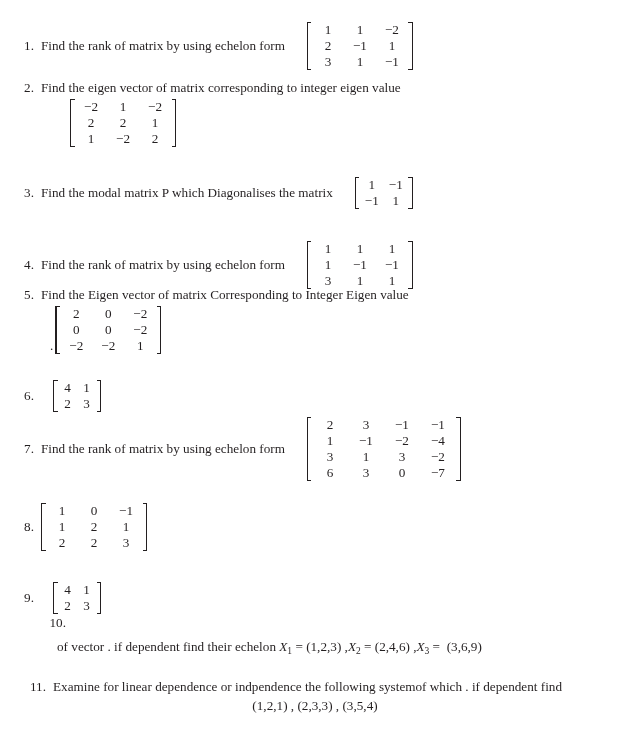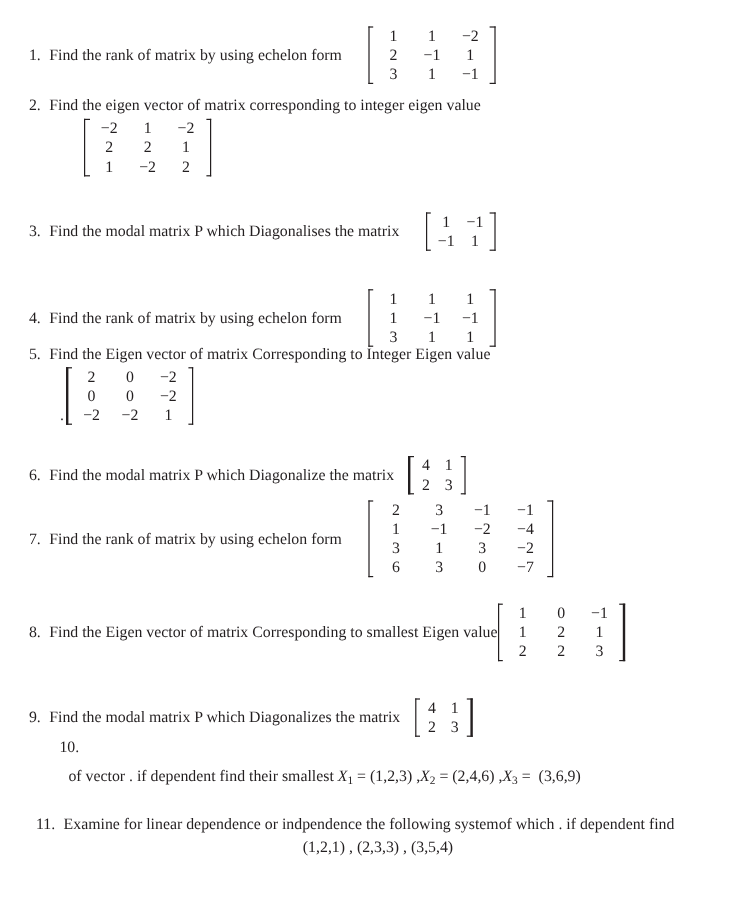--- a/index.html
+++ b/index.html
@@ -295,21 +295,20 @@
       </span>
       <span class="mx-brk right">
           <i></i>
         </span>
     </span>
   </div>
 
   <div class="q" style="top:380px;">
     <span class="q-num">6.</span>
     <span class="q-body">
-      <span class="q-text">Find the modal matrix P which Diagonalize the matrix</span>
       <span class="gap-sm"></span>
       <span class="matrix sz2 tight">
         <span class="mx-brk left">
             <i></i>
           </span>
         <span class="mx-rows">
           <span class="mx-row">
               <span class="mx-cell">4</span>
               <span class="mx-cell">1</span>
             </span>
@@ -363,21 +362,20 @@
         <span class="mx-brk right">
             <i></i>
           </span>
       </span>
     </span>
   </div>
 
   <div class="q" style="top:503px;">
     <span class="q-num">8.</span>
     <span class="q-body">
-      <span class="q-text">Find the Eigen vector of matrix Corresponding to smallest Eigen value</span>
       <span class="matrix sz3">
         <span class="mx-brk left">
             <i></i>
           </span>
         <span class="mx-rows">
           <span class="mx-row">
               <span class="mx-cell">1</span>
               <span class="mx-cell">0</span>
               <span class="mx-cell">−1</span>
             </span>
@@ -395,21 +393,20 @@
         <span class="mx-brk right">
             <i></i>
           </span>
       </span>
     </span>
   </div>
 
   <div class="q" style="top:582px;">
     <span class="q-num">9.</span>
     <span class="q-body">
-      <span class="q-text">Find the modal matrix P which Diagonalizes the matrix</span>
       <span class="gap-sm"></span>
       <span class="matrix sz2 tight">
         <span class="mx-brk left">
             <i></i>
           </span>
         <span class="mx-rows">
           <span class="mx-row">
               <span class="mx-cell">4</span>
               <span class="mx-cell">1</span>
             </span>
@@ -422,21 +419,21 @@
             <i></i>
           </span>
       </span>
     </span>
   </div>
 
   <div class="q" style="top:615px;margin-left:32px;">
     <span class="q-num">10.</span>
   </div>
   <div class="subline" style="top:639px;">
-    <span>of vector . if dependent find their smallest </span><span class="mvar"><span>X</span><sub>1</sub></span> = <span>(1,2,3)</span> ,<span class="mvar"><span>X</span><sub>2</sub></span> = <span>(2,4,6)</span> ,<span class="mvar"><span>X</span><sub>3</sub></span> =&nbsp; <span>(3,6,9)</span>
+    <span>of vector . if dependent find their echelon </span><span class="mvar"><span>X</span><sub>1</sub></span> = <span>(1,2,3)</span> ,<span class="mvar"><span>X</span><sub>2</sub></span> = <span>(2,4,6)</span> ,<span class="mvar"><span>X</span><sub>3</sub></span> =&nbsp; <span>(3,6,9)</span>
   </div>
 
   <div class="q" style="top:679px;margin-left:12px;">
     <span class="q-num">11.</span>
     <span class="q-body">
       <span class="q-text">Examine for linear dependence or indpendence the following systemof which . if dependent find</span>
     </span>
   </div>
   <div class="centered-line" style="top:698px;">(1,2,1) , (2,3,3) , (3,5,4)</div>
 

